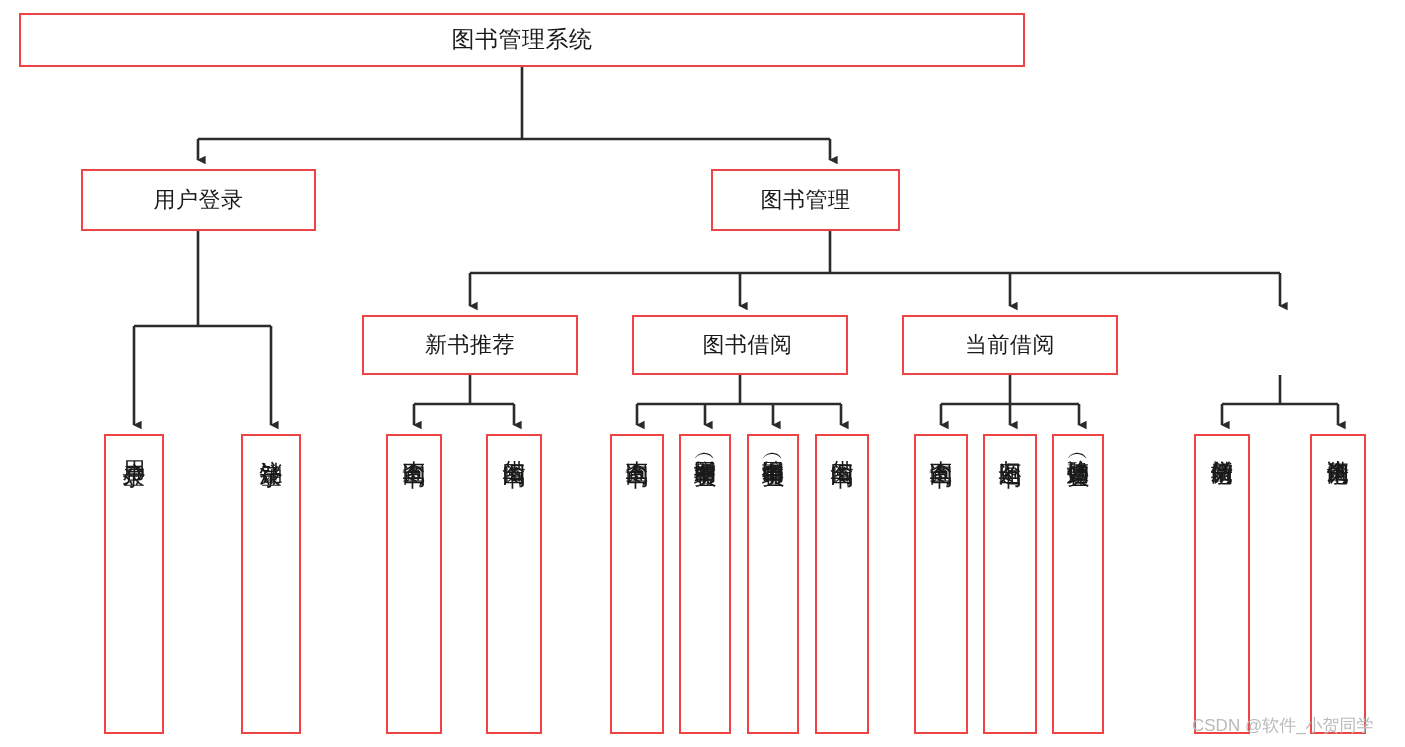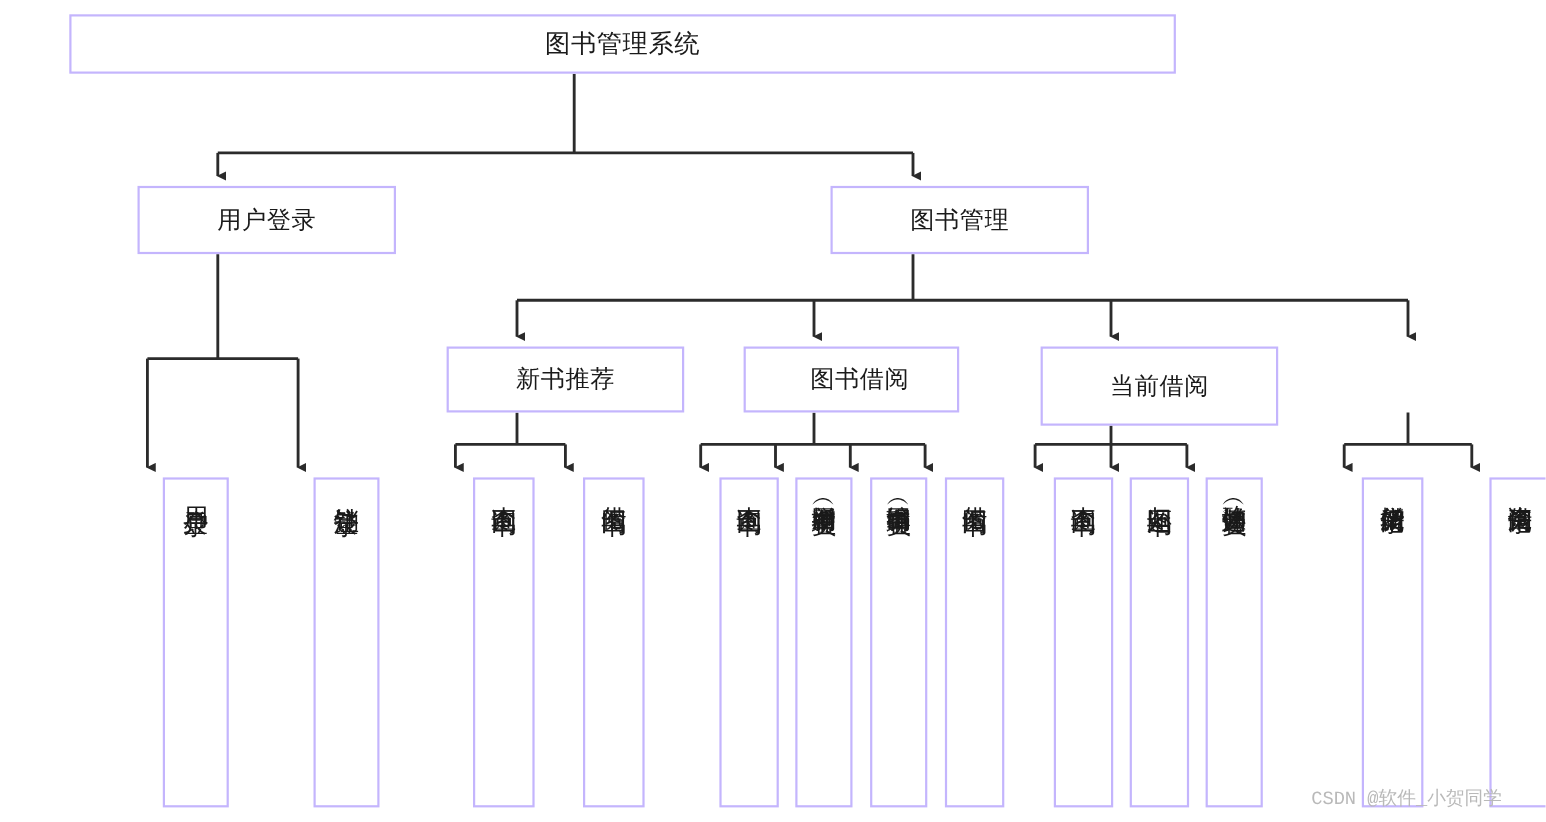--- a/index.html
+++ b/index.html
@@ -18,27 +18,26 @@
   
   #connector-layer{
     position:absolute;left:0;top:0;
     width:1405px;height:747px;
     pointer-events:none;
   }
   .node{
     position:absolute;
     box-sizing:border-box;
     background:#ffffff;
-    border:2px solid #c4b5fd;
+    border:2px solid #ef4444;
     display:flex;
     align-items:center;
     justify-content:center;
     color:#1a1a1a;
     z-index:2;
-    margin-left:44px;
   }
   .node-label{
     display:block;
     line-height:1.18;
     letter-spacing:0.5px;
     white-space:nowrap;
   }
   
   .node.horiz .node-label{
     writing-mode:horizontal-tb;
@@ -60,21 +59,21 @@
     white-space:nowrap;
   }
   .node.vert.tall-text .node-label{ font-size:22px; letter-spacing:1px; }
   #watermark{
     position:absolute;
     left:1192px;top:714px;
     font-size:17px;
     color:#b9b9b9;
     z-index:5;
     white-space:nowrap;
-    font-family:Liberation Mono, monospace;
+    font-family:Liberation Sans, sans-serif;
   }
 </style>
 </head>
 <body>
 
 <div id="diagram-root">
 
   <svg id="connector-layer" viewBox="0 0 1405 747" width="1405" height="747" xmlns="http://www.w3.org/2000/svg">
     <defs>
       <marker id="arrowhead" markerWidth="9" markerHeight="9" refX="4.2" refY="7.6" orient="auto" markerUnits="userSpaceOnUse">
@@ -126,33 +125,33 @@
   </svg>
 
   <div class="node horiz root" style="left:19px;top:13px;width:1006px;height:54px;">
     <span class="node-label">图书管理系统</span>
   </div>
 
   <div class="node horiz" style="left:81px;top:169px;width:235px;height:62px;">
     <span class="node-label">用户登录</span>
   </div>
 
-  <div class="node horiz" style="left:711px;top:169px;width:235px;height:62px;font-family:Liberation Serif, serif;">
+  <div class="node horiz" style="left:711px;top:169px;width:189px;height:62px;font-family:Liberation Serif, serif;">
     <span class="node-label">图书管理</span>
   </div>
 
   <div class="node horiz" style="left:362px;top:315px;width:216px;height:60px;align-items:center;">
     <span class="node-label">新书推荐</span>
   </div>
 
-  <div class="node horiz" style="left:632px;top:315px;width:196px;height:60px;padding-left:15px;">
+  <div class="node horiz" style="left:632px;top:315px;width:216px;height:60px;padding-left:15px;">
     <span class="node-label">图书借阅</span>
   </div>
 
-  <div class="node horiz" style="left:902px;top:315px;width:216px;height:72px;">
+  <div class="node horiz" style="left:902px;top:315px;width:216px;height:60px;">
     <span class="node-label">当前借阅</span>
   </div>
 
 
   <div class="node vert" style="left:104px;top:434px;width:60px;height:300px;">
     <span class="node-label">用户登录</span>
   </div>
 
   <div class="node vert" style="left:241px;top:434px;width:60px;height:300px;">
     <span class="node-label">注销登录</span>

